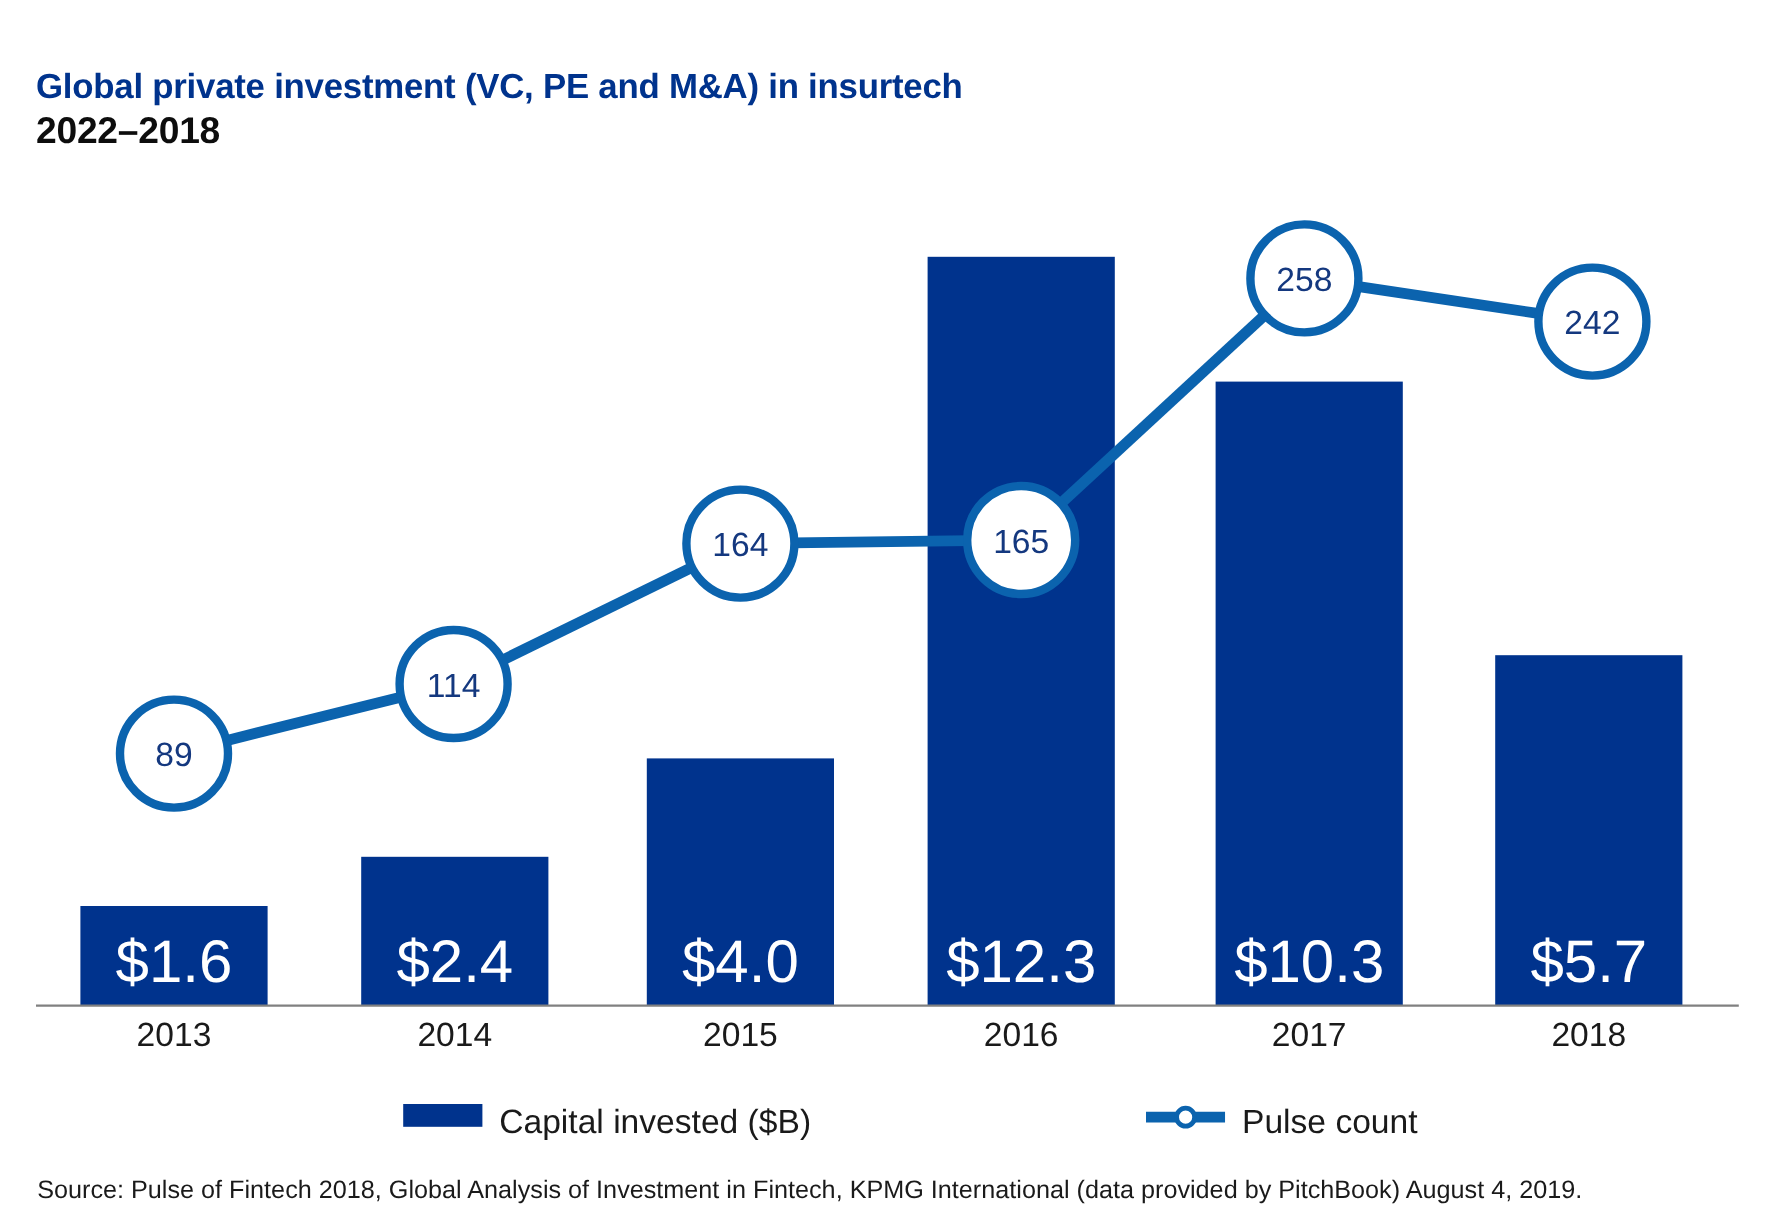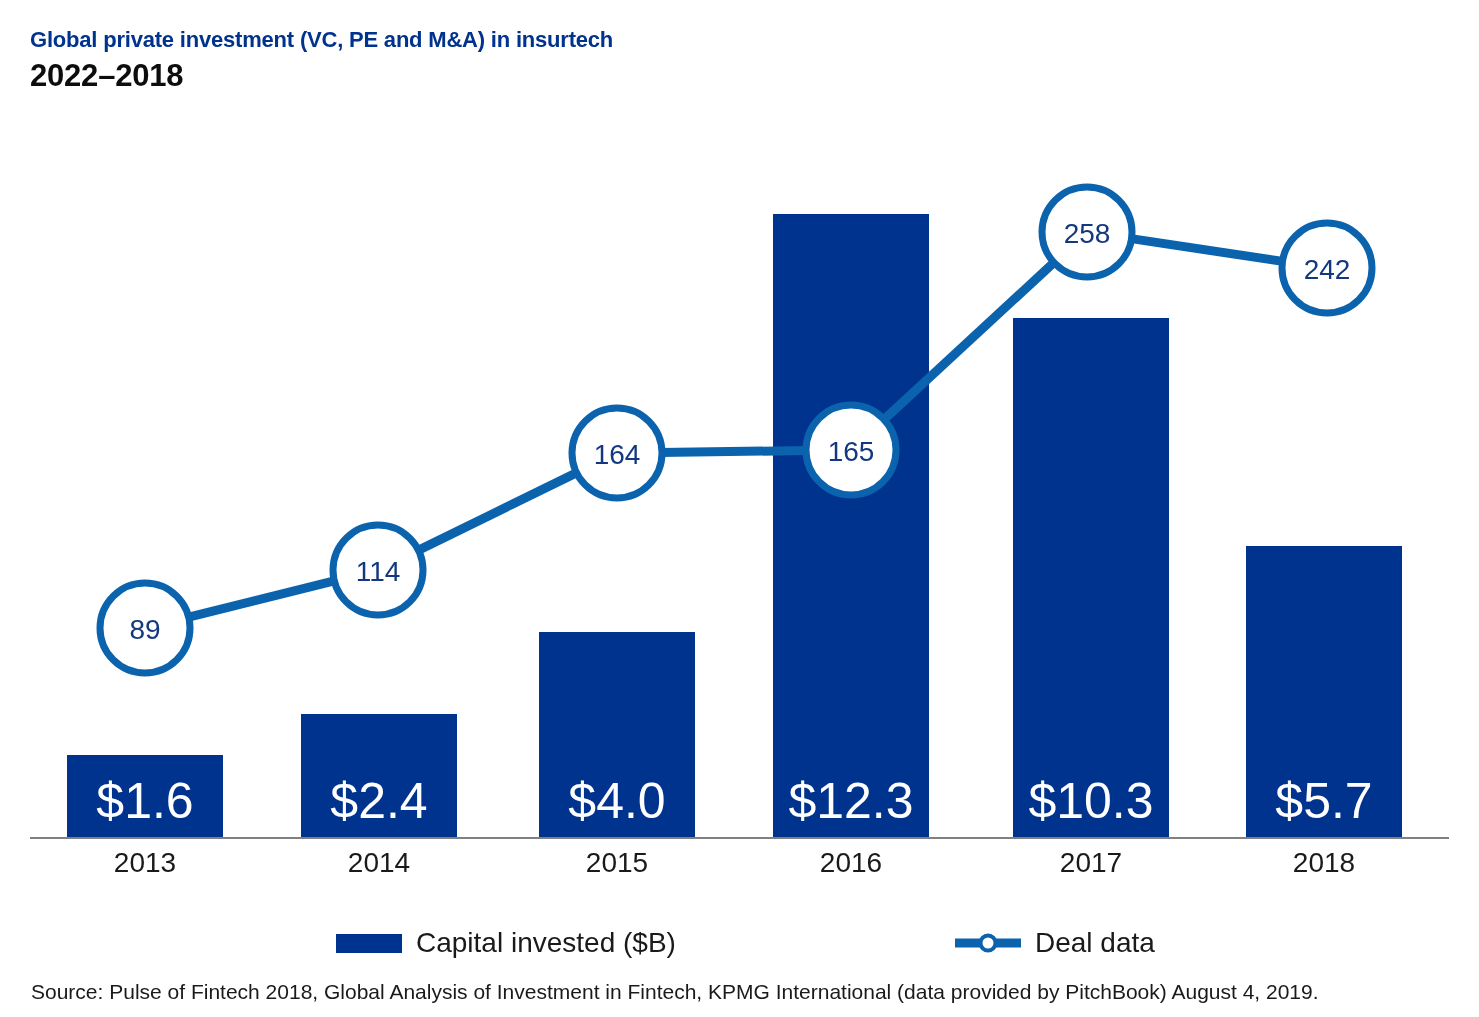--- a/index.html
+++ b/index.html
@@ -21,26 +21,27 @@
     height: 1017px;
   }
   
   .title-block {
     position: absolute;
     left: 30px;
     top: 22px;
     width: 1200px;
   }
   .title-line1 {
-    font-size: 22px;
+    font-size: 29px;
     font-weight: bold;
     color: #00338D;
     letter-spacing: -0.2px;
     line-height: 36px;
     white-space: nowrap;
+    margin-top: 33px;
   }
   .title-line2 {
     font-size: 31px;
     font-weight: bold;
     color: #0d0d0d;
     letter-spacing: -0.2px;
     line-height: 36px;
     white-space: nowrap;
   }
   
@@ -77,21 +78,20 @@
   .legend {
     position: absolute;
     left: 0;
     top: 920px;
     width: 1479px;
     height: 46px;
   }
   .legend-item {
     position: absolute;
     display: flex;
-    align-items: center;
     gap: 14px;
     height: 46px;
   }
   .legend-item.capital { left: 336px; }
   .legend-item.dealcount { left: 955px; }
   .legend-swatch {
     width: 66px;
     height: 19px;
     background: #00338D;
   }
@@ -184,19 +184,19 @@
       <span class="legend-swatch"></span>
       <span class="legend-label">Capital invested ($B)</span>
     </div>
     <div class="legend-item dealcount">
       <span class="legend-marker">
         <svg width="66" height="22" viewBox="0 0 66 22">
           <line x1="0" y1="11" x2="66" y2="11" stroke="#0B63AE" stroke-width="9"></line>
           <circle cx="33" cy="11" r="7.5" fill="#FFFFFF" stroke="#0B63AE" stroke-width="4"></circle>
         </svg>
       </span>
-      <span class="legend-label">Deal data</span>
+      <span class="legend-label">Pulse count</span>
     </div>
   </div>
 
   <div class="source">Source: Pulse of Fintech 2018, Global Analysis of Investment in Fintech, KPMG International (data provided by PitchBook) August 4, 2019.</div>
 
 </div>
 
 </body></html>

